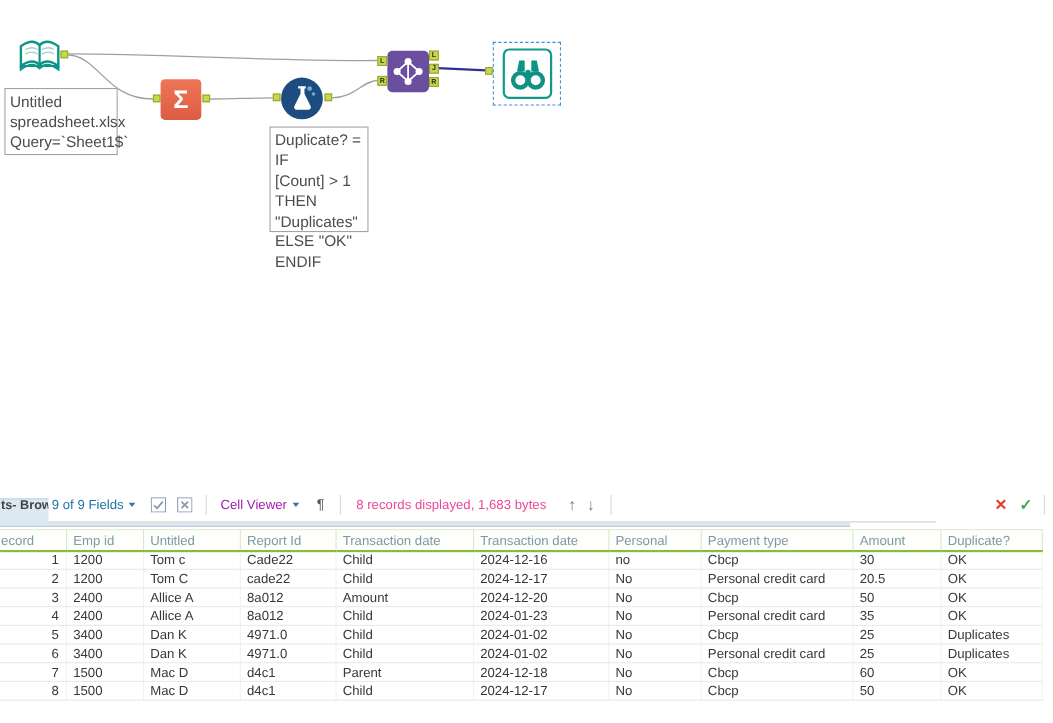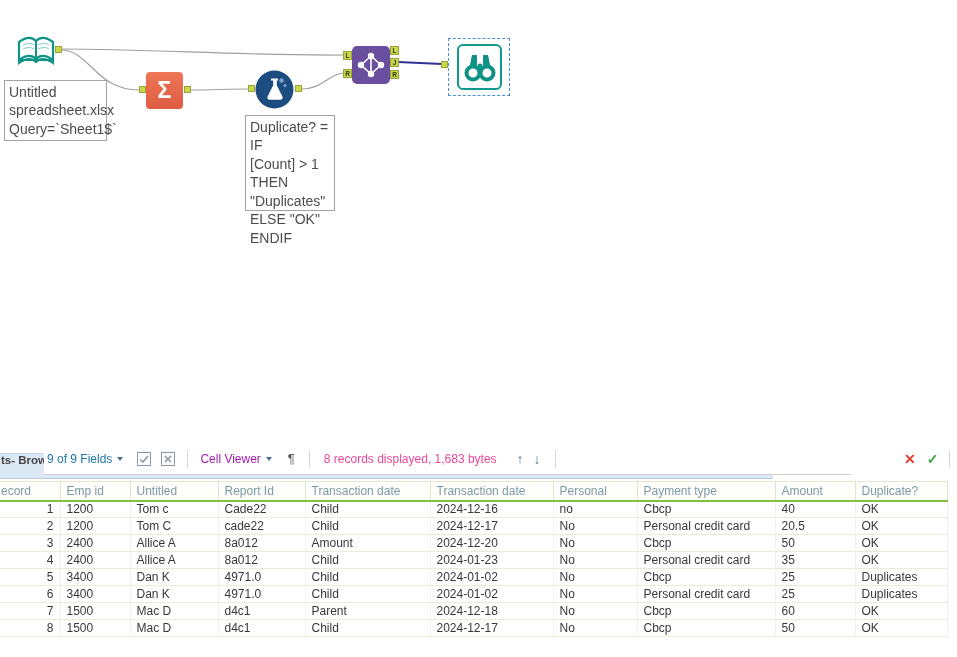--- a/index.html
+++ b/index.html
@@ -263,21 +263,21 @@
     <tbody>
         <tr>
           <td class="rec">1</td>
           <td>1200</td>
           <td>Tom c</td>
           <td>Cade22</td>
           <td>Child</td>
           <td>2024-12-16</td>
           <td>no</td>
           <td>Cbcp</td>
-          <td>40</td>
+          <td>30</td>
           <td>OK</td>
         </tr>
         <tr>
           <td class="rec">2</td>
           <td>1200</td>
           <td>Tom C</td>
           <td>cade22</td>
           <td>Child</td>
           <td>2024-12-17</td>
           <td>No</td>

